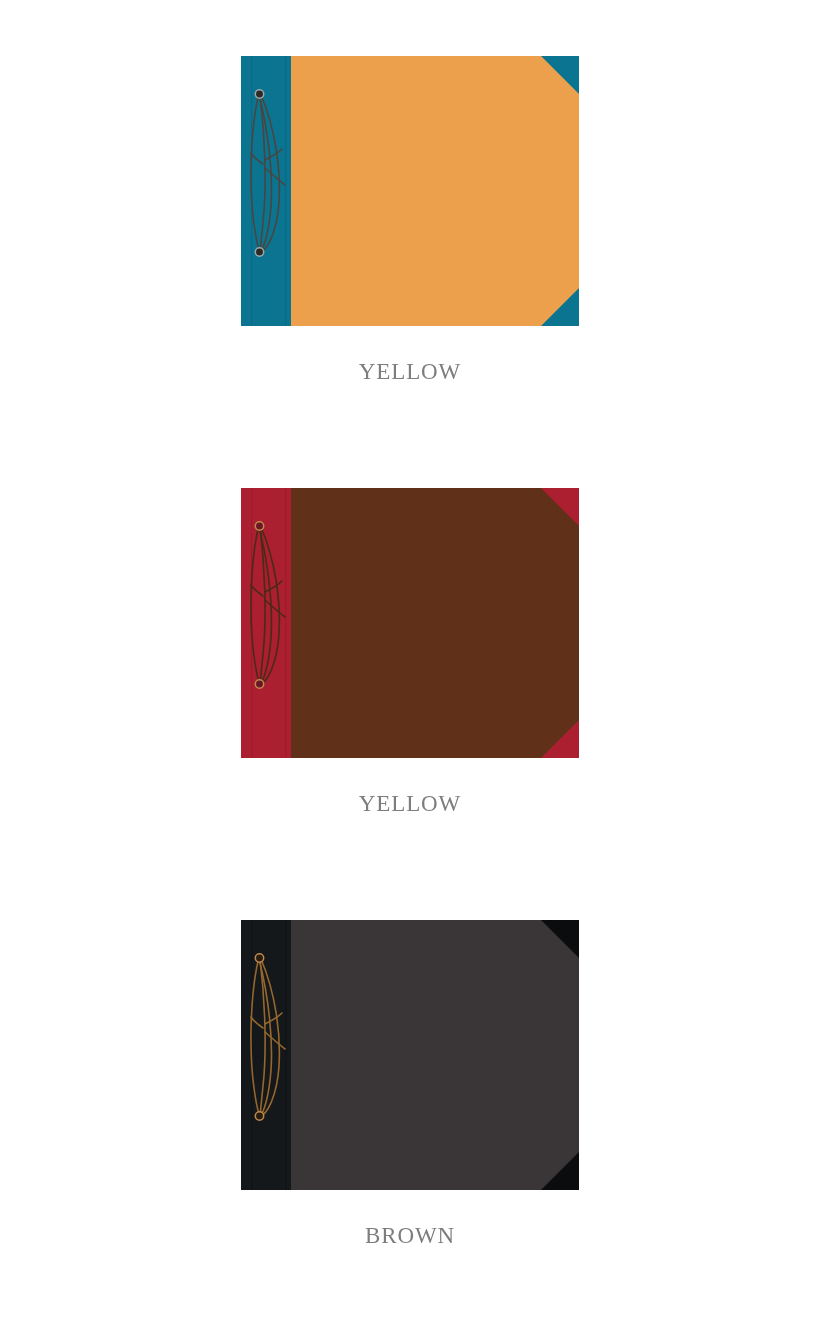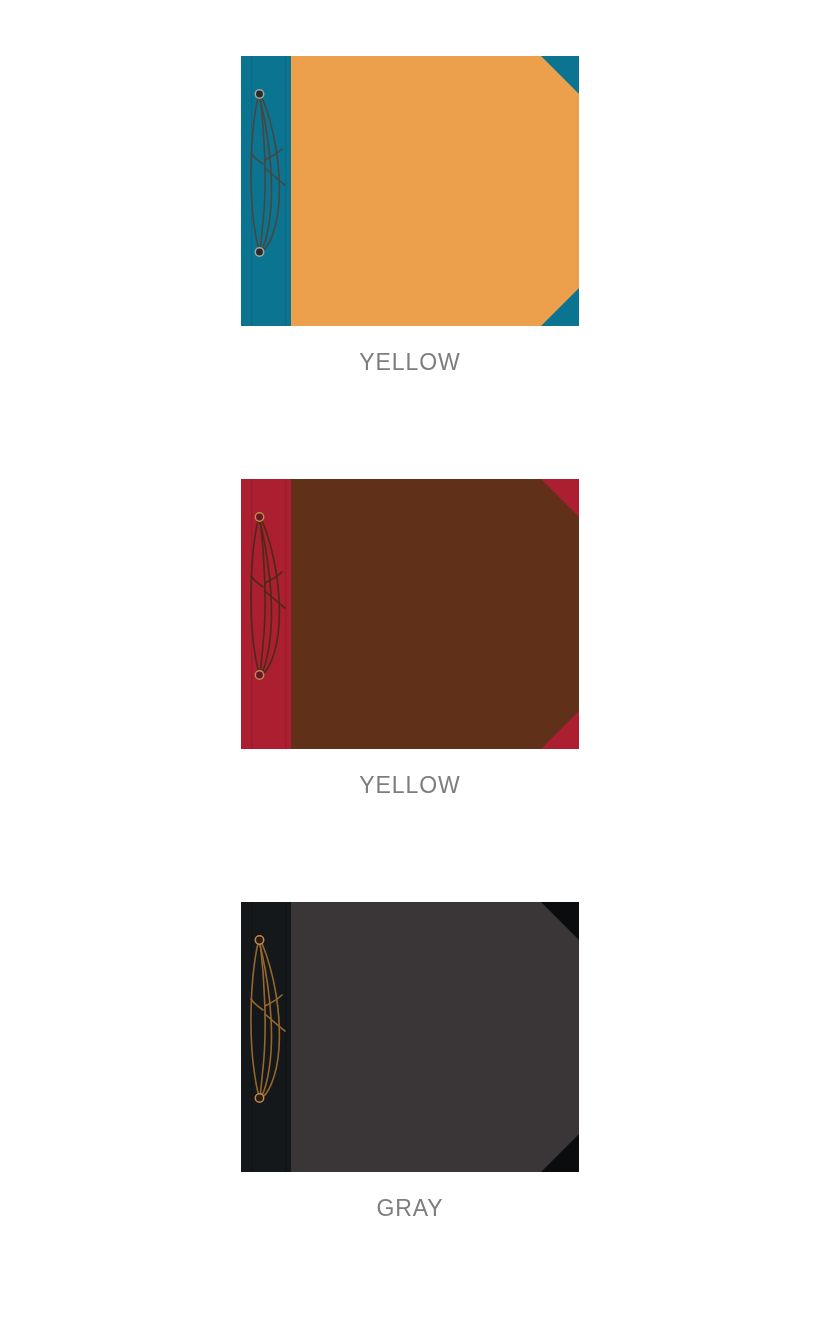--- a/index.html
+++ b/index.html
@@ -42,28 +42,28 @@
     display: block;
   }
   .folder-svg {
     display: block;
     width: 338px;
     height: 270px;
   }
 
   
   .product-label {
-    margin-top: 25px;
+    margin-top: 34px;
     font-size: 23px;
     letter-spacing: 0.9px;
     color: #7d7d7d;
     font-weight: 400;
     text-align: center;
     line-height: 1;
-    font-family: Liberation Sans, sans-serif;
+    font-family: Liberation Serif, serif;
   }
 </style>
 </head>
 <body style="background: rgb(255, 255, 255);">
 
 <div id="product-list">
   <div class="product-item">
     <div class="folder-figure">
       <svg class="folder-svg" viewBox="0 0 338 270" xmlns="http://www.w3.org/2000/svg">
 
@@ -164,15 +164,15 @@
         <g>
           <circle class="j-grommet-hole" cx="18.5" cy="38" r="4.2" fill="#2a1c0d"></circle>
           <circle class="j-grommet-ring" cx="18.5" cy="38" r="4.2" fill="none" stroke-width="1.5" stroke="#c08a4e"></circle>
         </g>
         <g>
           <circle class="j-grommet-hole" cx="18.5" cy="196" r="4.2" fill="#2a1c0d"></circle>
           <circle class="j-grommet-ring" cx="18.5" cy="196" r="4.2" fill="none" stroke-width="1.5" stroke="#c08a4e"></circle>
         </g>
       </svg>
     </div>
-    <div class="product-label" style="color: rgb(125, 125, 125);">GRAY</div>
+    <div class="product-label" style="color: rgb(125, 125, 125);">BROWN</div>
   </div>
 </div>
 
 </body></html>

